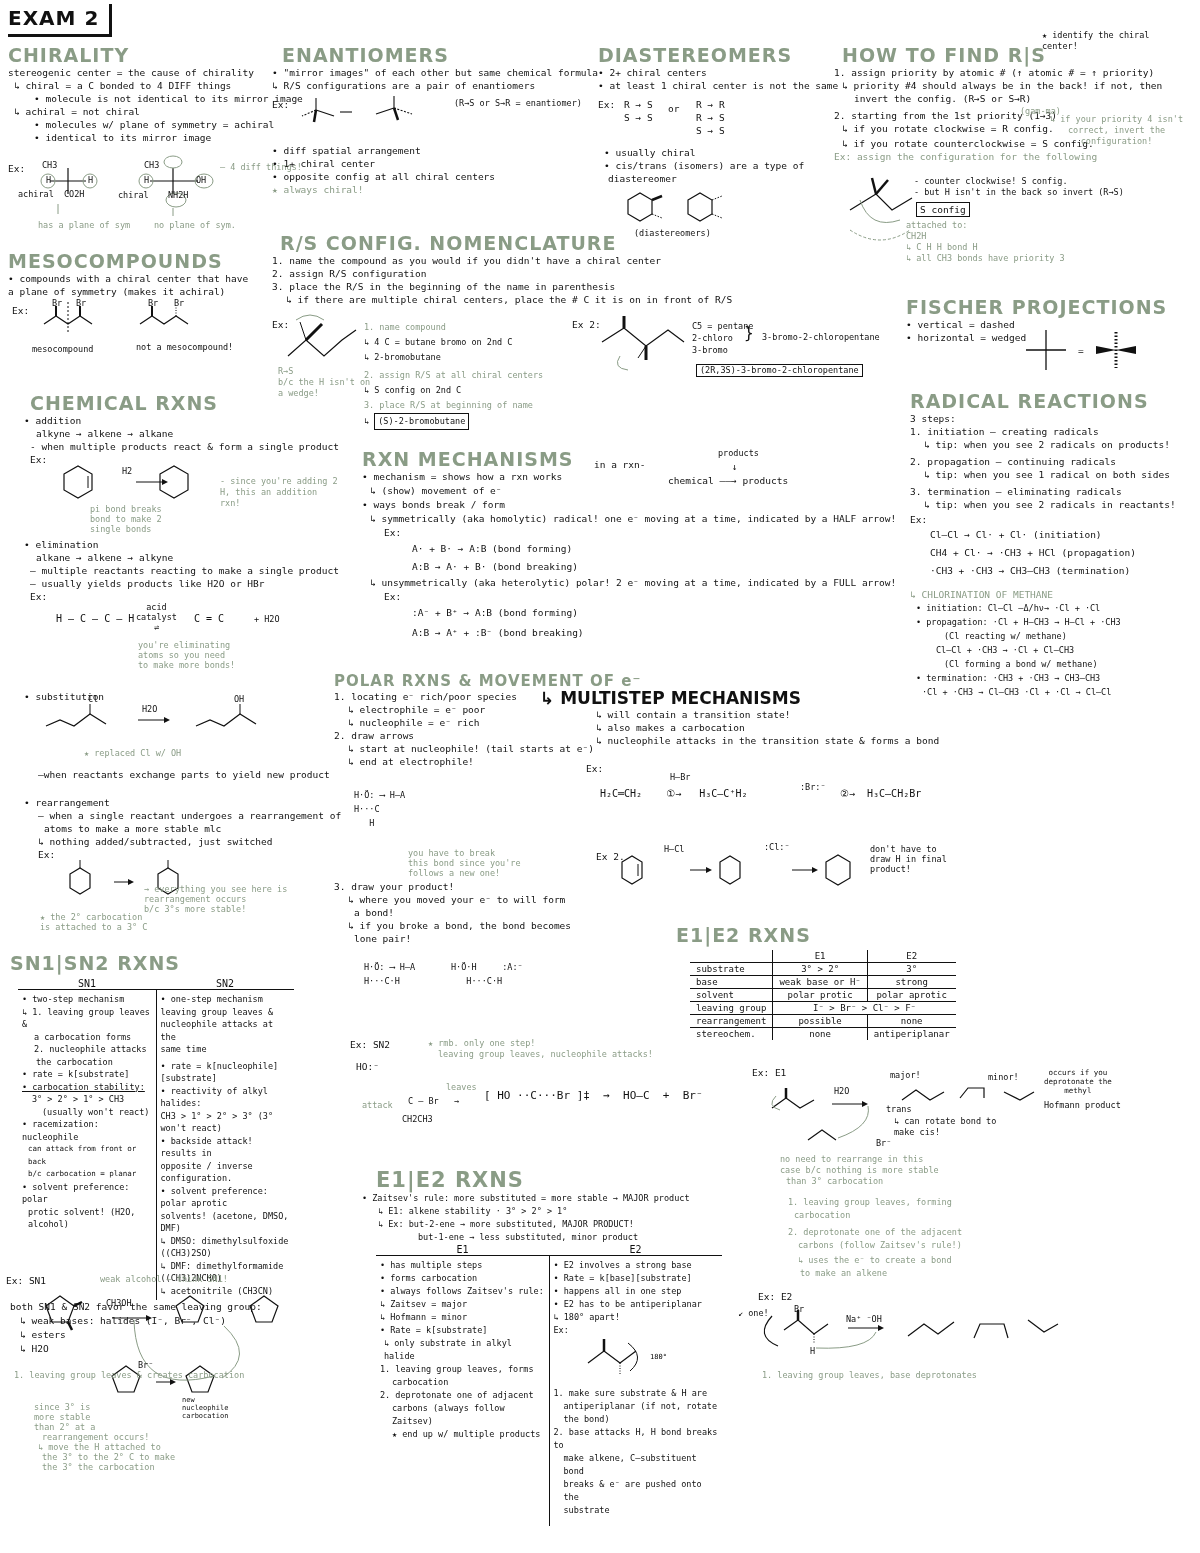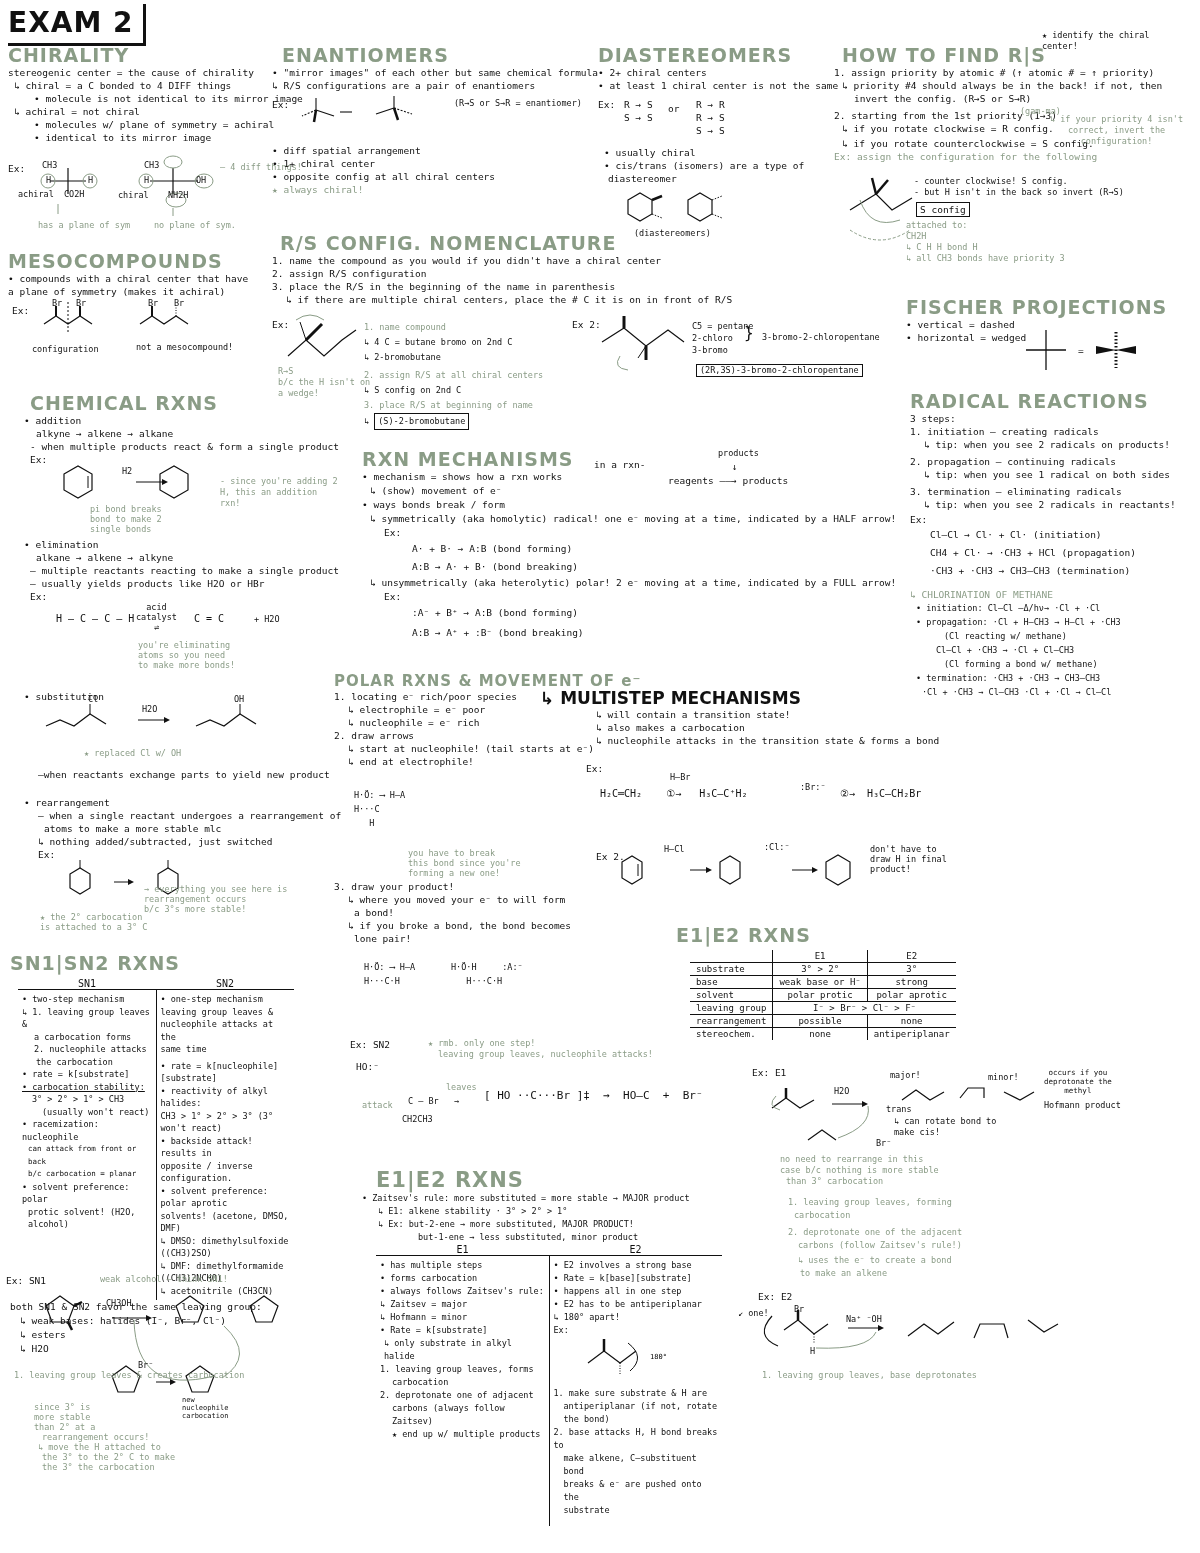--- a/index.html
+++ b/index.html
@@ -1,19 +1,19 @@
 <!DOCTYPE html>
 <html><head>
 <meta charset="utf-8">
 <style>
   html, body { margin:0; padding:0; background:#ffffff; }
   body { width:1200px; height:1553px; position:relative; overflow:hidden;
          font-family:"DejaVu Sans Mono", monospace; color:#111; }
   .abs { position:absolute; }
-  .title { font-family:"DejaVu Sans", sans-serif; font-weight:bold; font-size:28px; letter-spacing:1px; }
+  .title { font-family:"DejaVu Sans", sans-serif; font-weight:bold; font-size:20px; letter-spacing:1px; }
   .exam-title { left:8px; top:4px; padding:2px 10px 4px 0; border-right:3px solid #111; border-bottom:3px solid #111; }
   .h { font-family:"DejaVu Sans", sans-serif; font-weight:bold; color:#8a9c86; font-size:19px; letter-spacing:1px; white-space:nowrap; }
   .hb { font-family:"DejaVu Sans", sans-serif; font-weight:bold; color:#111; font-size:17px; white-space:nowrap; }
   .t { font-size:9.5px; line-height:13px; white-space:nowrap; }
   .t div { white-space:nowrap; }
   .g { color:#8a9c86; }
   .small { font-size:8.5px; line-height:11px; }
   .box { border:1.5px solid #111; padding:0 3px; display:inline-block; }
   .ul { text-decoration:underline; }
   table.tb { border-collapse:collapse; font-size:9px; }
@@ -91,21 +91,21 @@
     <line x1="36" y1="14" x2="36" y2="4" stroke="#111" stroke-width="2"></line>
     <line x1="24" y1="0" x2="24" y2="30" stroke="#111" stroke-dasharray="2,2"></line>
     <polyline points="96,22 108,14 120,22 132,14 144,22" stroke="#111" fill="none" stroke-width="1.2"></polyline>
     <line x1="108" y1="14" x2="108" y2="4" stroke="#111" stroke-width="2"></line>
     <line x1="132" y1="14" x2="132" y2="4" stroke="#111" stroke-dasharray="1,1.5"></line>
   </svg>
   <div class="t abs small" style="left:44px;top:48px">Br</div>
   <div class="t abs small" style="left:68px;top:48px">Br</div>
   <div class="t abs small" style="left:140px;top:48px">Br</div>
   <div class="t abs small" style="left:166px;top:48px">Br</div>
-  <div class="t abs small" style="left:24px;top:94px">configuration</div>
+  <div class="t abs small" style="left:24px;top:94px">mesocompound</div>
   <div class="t abs small" style="left:128px;top:92px">not a mesocompound!</div>
 </section>
 
 <section class="abs" style="left:272px;top:44px;width:320px;">
   <div class="h" style="padding-left:10px">ENANTIOMERS</div>
   <div class="t">
     <div>• "mirror images" of each other but same chemical formula</div>
     <div>↳ R/S configurations are a pair of enantiomers</div>
   </div>
   <div class="t abs" style="left:0;top:54px">Ex:</div>
@@ -371,21 +371,21 @@
     <div>→ everything you see here is</div>
     <div>rearrangement occurs</div>
     <div>b/c 3°s more stable!</div>
   </div>
 </section>
 
 <section class="abs" style="left:362px;top:448px;width:540px;">
   <div class="h">RXN MECHANISMS</div>
   <div class="t abs" style="left:232px;top:10px">in a rxn-</div>
   <div class="t abs small" style="left:356px;top:0">products</div>
-  <div class="t abs" style="left:306px;top:26px"><span>reagents</span> ——→ <span>products</span></div>
+  <div class="t abs" style="left:306px;top:26px"><span>chemical</span> ——→ <span>products</span></div>
   <div class="t abs" style="left:370px;top:12px">↓</div>
   <div class="t" style="line-height:14px">
     <div>• mechanism = shows how a rxn works</div>
     <div style="padding-left:8px">↳ (show) movement of e⁻</div>
     <div>• ways bonds break / form</div>
     <div style="padding-left:8px">↳ symmetrically (aka homolytic) radical! one e⁻ moving at a time, indicated by a HALF arrow!</div>
     <div style="padding-left:22px">Ex:</div>
     <div style="padding-left:50px;line-height:18px">A·  +  B·   →   A:B      (bond forming)</div>
     <div style="padding-left:50px;line-height:18px">A:B   →   A·  +  B·    (bond breaking)</div>
     <div style="padding-left:8px">↳ unsymmetrically (aka heterolytic) polar! 2 e⁻ moving at a time, indicated by a FULL arrow!</div>
@@ -402,21 +402,21 @@
     <div style="padding-left:14px">↳ electrophile = e⁻ poor</div>
     <div style="padding-left:14px">↳ nucleophile = e⁻ rich</div>
     <div>2. draw arrows</div>
     <div style="padding-left:14px">↳ start at nucleophile! (tail starts at e⁻)</div>
     <div style="padding-left:14px">↳ end at electrophile!</div>
   </div>
   <div class="t abs small" style="left:20px;top:116px;line-height:14px">H·Ö:  ⟶  H—A<br>H···C<br>&nbsp;&nbsp;&nbsp;H</div>
   <div class="t abs small g" style="left:74px;top:176px;line-height:10px">
     <div>you have to break</div>
     <div>this bond since you're</div>
-    <div>forming a new one!</div>
+    <div>follows a new one!</div>
   </div>
   <div class="t abs" style="left:0;top:208px">
     <div>3. draw your product!</div>
     <div style="padding-left:14px">↳ where you moved your e⁻ to will form</div>
     <div style="padding-left:20px">a bond!</div>
     <div style="padding-left:14px">↳ if you broke a bond, the bond becomes</div>
     <div style="padding-left:20px">lone pair!</div>
   </div>
   <div class="t abs small" style="left:30px;top:288px;line-height:14px">H·Ö: ⟶ H—A&nbsp;&nbsp;&nbsp;&nbsp;&nbsp;&nbsp;&nbsp;H·Ö·H&nbsp;&nbsp;&nbsp;&nbsp;&nbsp;:A:⁻<br>H···C·H&nbsp;&nbsp;&nbsp;&nbsp;&nbsp;&nbsp;&nbsp;&nbsp;&nbsp;&nbsp;&nbsp;&nbsp;&nbsp;H···C·H</div>
   <div class="t abs" style="left:16px;top:366px">Ex: SN2</div>

